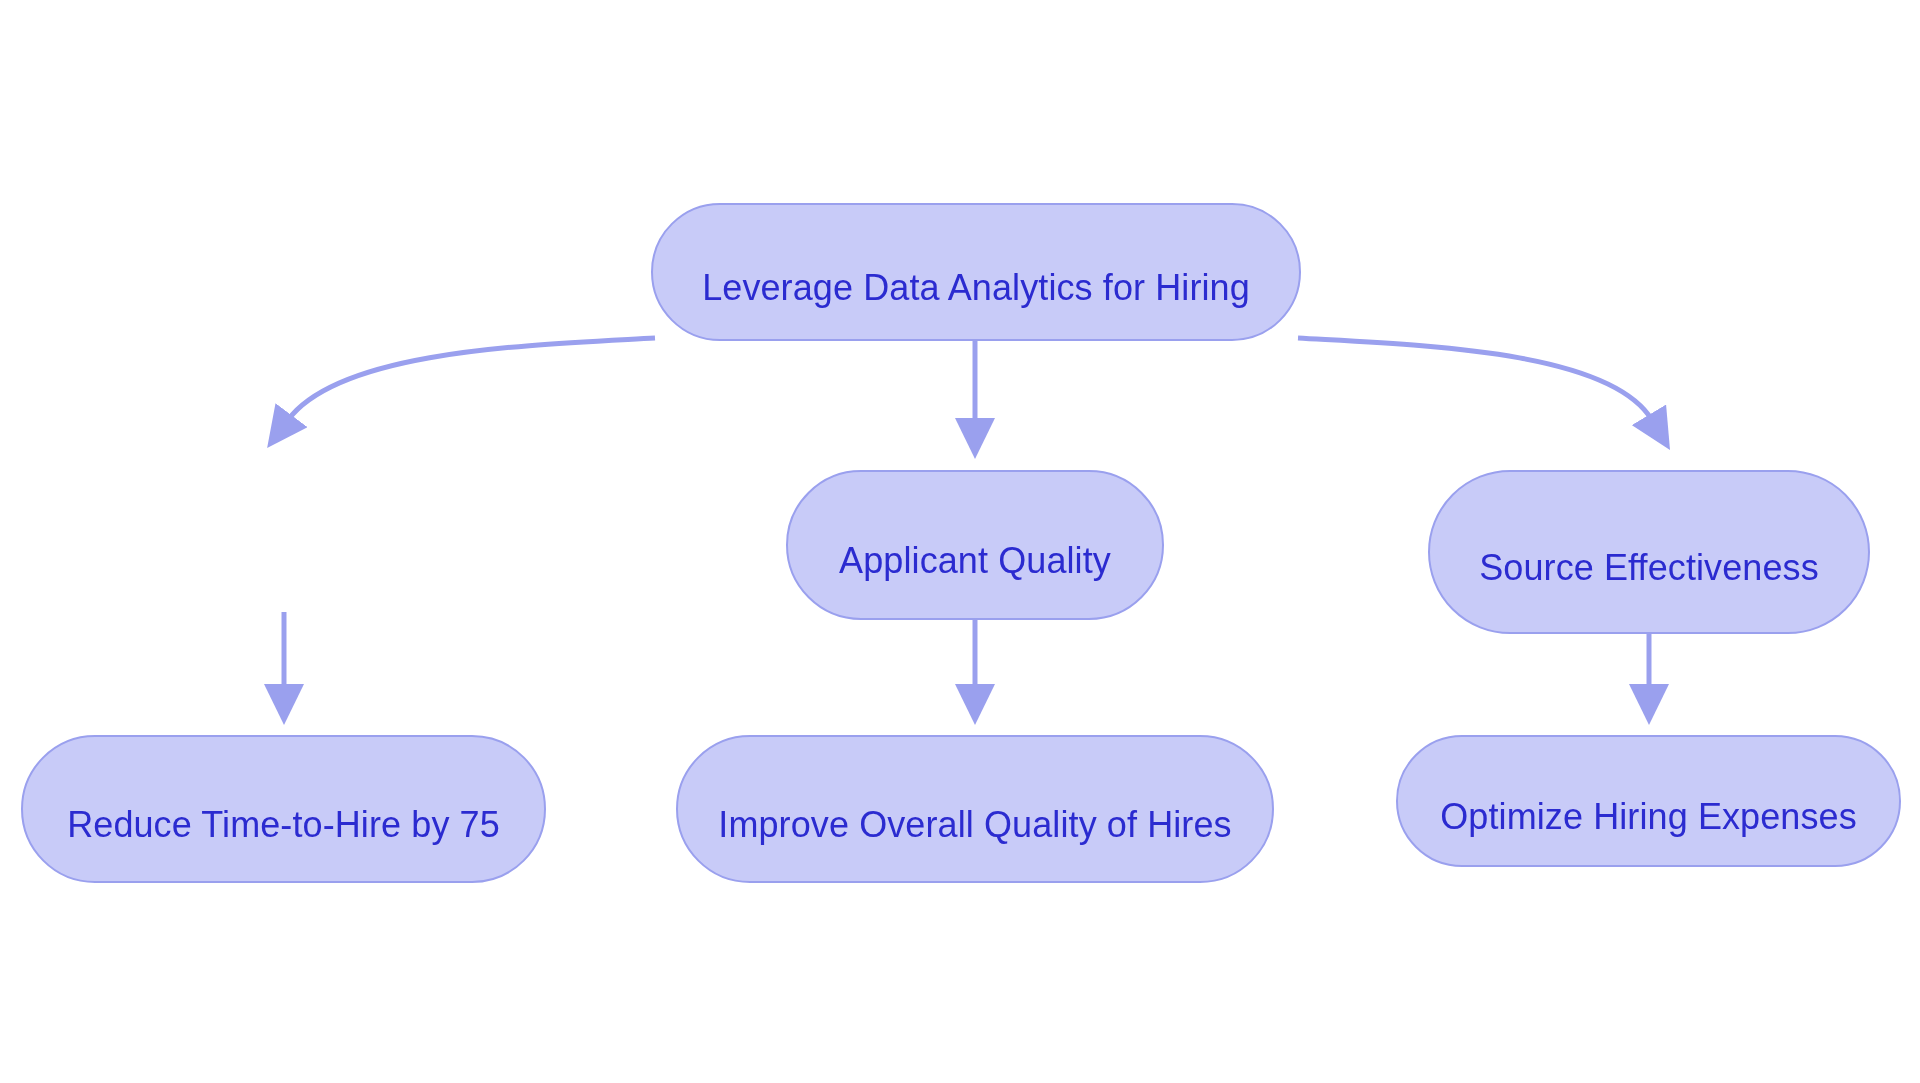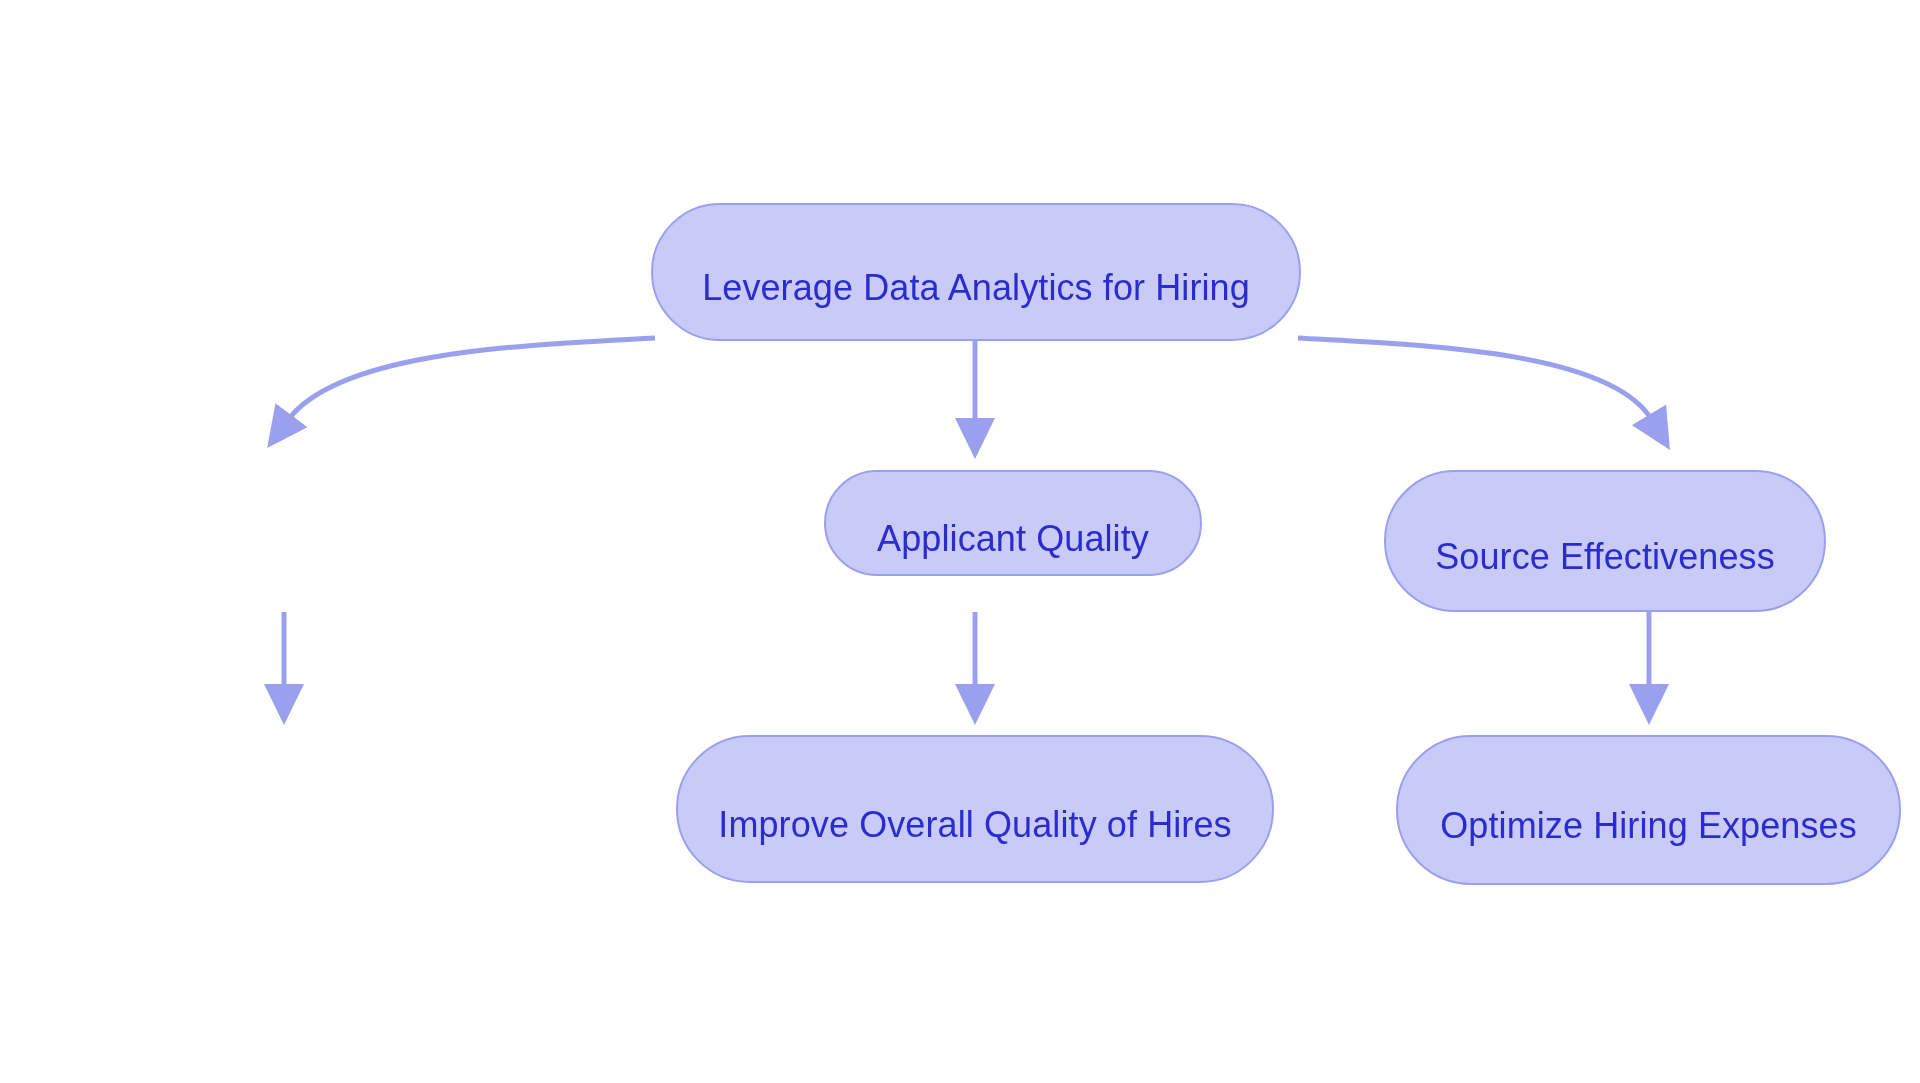--- a/index.html
+++ b/index.html
@@ -56,50 +56,50 @@
     height: 138px;
   }
   
   #node-time-to-fill {
     left: 142px;
     top: 470px;
     width: 284px;
     height: 142px;
   }
   #node-applicant-quality {
-    left: 824px;
+    left: 786px;
     top: 470px;
     width: 378px;
-    height: 106px;
+    height: 150px;
   }
   #node-source-effectiveness {
-    left: 1384px;
+    left: 1428px;
     top: 470px;
     width: 442px;
-    height: 142px;
+    height: 164px;
   }
   
   #node-reduce-time-to-hire {
     left: 21px;
     top: 735px;
     width: 525px;
     height: 148px;
   }
   #node-improve-quality {
     left: 676px;
     top: 735px;
     width: 598px;
     height: 148px;
     justify-content: center;
   }
   #node-optimize-expenses {
     left: 1396px;
     top: 735px;
     width: 505px;
-    height: 150px;
+    height: 132px;
     justify-content: center;
   }
 </style>
 </head>
 <body>
 
 <div id="flowchart-canvas">
 
   <svg id="edge-layer" viewBox="0 0 1920 1083" xmlns="http://www.w3.org/2000/svg">
     <defs>
@@ -127,20 +127,23 @@
 
 
   <div class="node" id="node-applicant-quality">
     <span class="node-label">Applicant Quality</span>
   </div>
 
   <div class="node" id="node-source-effectiveness">
     <span class="node-label">Source Effectiveness</span>
   </div>
 
+  <div class="node" id="node-reduce-time-to-hire">
+    <span class="node-label">Reduce Time-to-Hire by 75</span>
+  </div>
 
   <div class="node" id="node-improve-quality">
     <span class="node-label">Improve Overall Quality of Hires</span>
   </div>
 
   <div class="node" id="node-optimize-expenses">
     <span class="node-label">Optimize Hiring Expenses</span>
   </div>
 
 </div>

